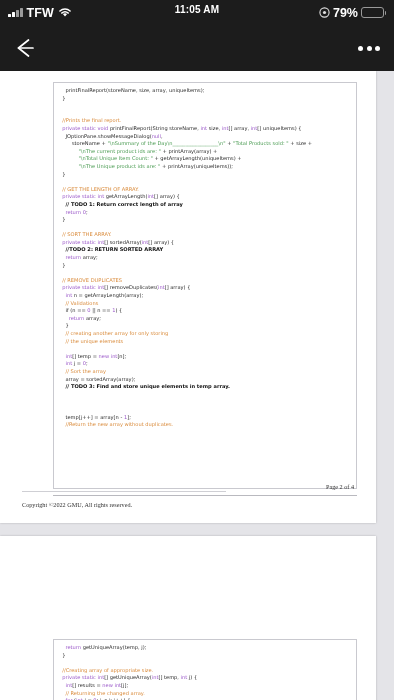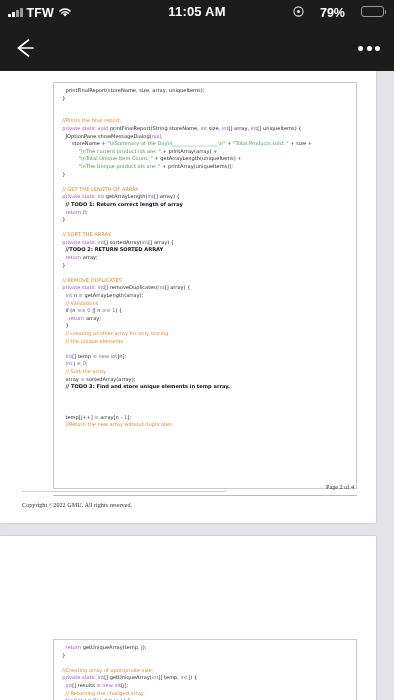--- a/index.html
+++ b/index.html
@@ -11,31 +11,31 @@
   }
   #app { position: relative; width: 394px; height: 700px; background: #15803d; overflow: hidden; }
 
   
   .statusbar {
     height: 25px; background: #1c1c1c; color: #fff;
     display: flex; align-items: center; justify-content: space-between;
     padding: 0 10px 0 8px; font-size: 12.5px; font-weight: bold;
   }
   .sb-left { display: flex; align-items: center; gap: 4px; }
-  .sb-right { display: flex; align-items: flex-start; gap: 16px; }
+  .sb-right { display: flex; align-items: center; gap: 3px; }
   .bars { display: flex; align-items: flex-end; gap: 1.5px; height: 9px; }
   .bars i { display: block; width: 2.5px; background: #fff; border-radius: .5px; }
   .bars i:nth-child(1) { height: 3px; }
   .bars i:nth-child(2) { height: 5px; }
   .bars i:nth-child(3) { height: 7px; background: #9a9a9a; }
   .bars i:nth-child(4) { height: 9px; background: #9a9a9a; }
   .carrier { font-size: 12.5px; letter-spacing: .1px; }
   .wifi { width: 14px; height: 11px; position: relative; }
   .wifi svg { display: block; }
-  .clock { font-size: 13px; font-weight: bold; letter-spacing: .2px;
+  .clock { font-size: 10px; font-weight: bold; letter-spacing: .2px;
            position: absolute; left: 0; right: 0; top: 4px; text-align: center; color: #fff; }
   .lowpwr { width: 11px; height: 11px; }
   .pct { font-size: 12.5px; }
   .batt { width: 23px; height: 11.5px; border: 1.3px solid #9a9a9a; border-radius: 3px;
           position: relative; padding: 1.2px; }
   .batt::after { content: ""; position: absolute; right: -3.4px; top: 3.2px;
                  width: 1.8px; height: 4px; background: #9a9a9a; border-radius: 0 1px 1px 0; }
   .batt .fill { height: 100%; background: #f5cf2e; border-radius: 1.5px; }
 
   

